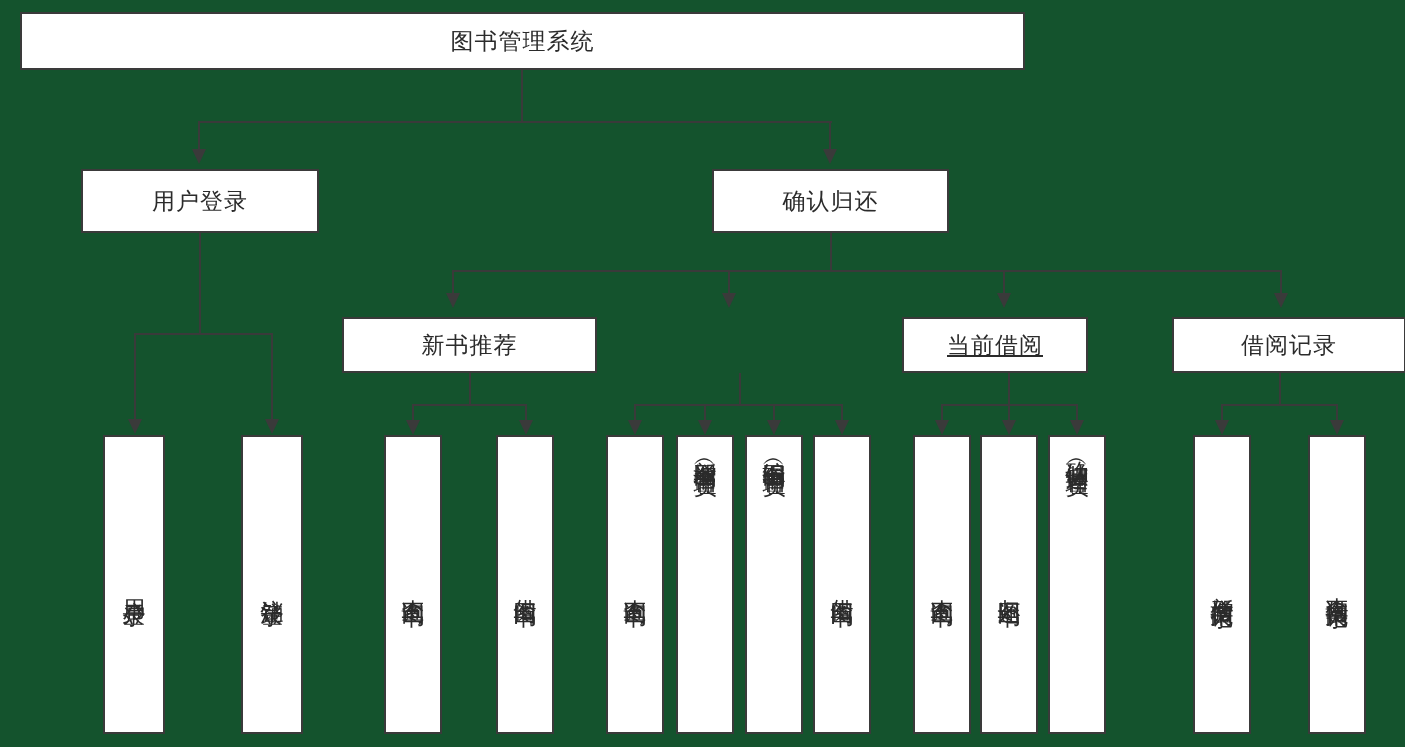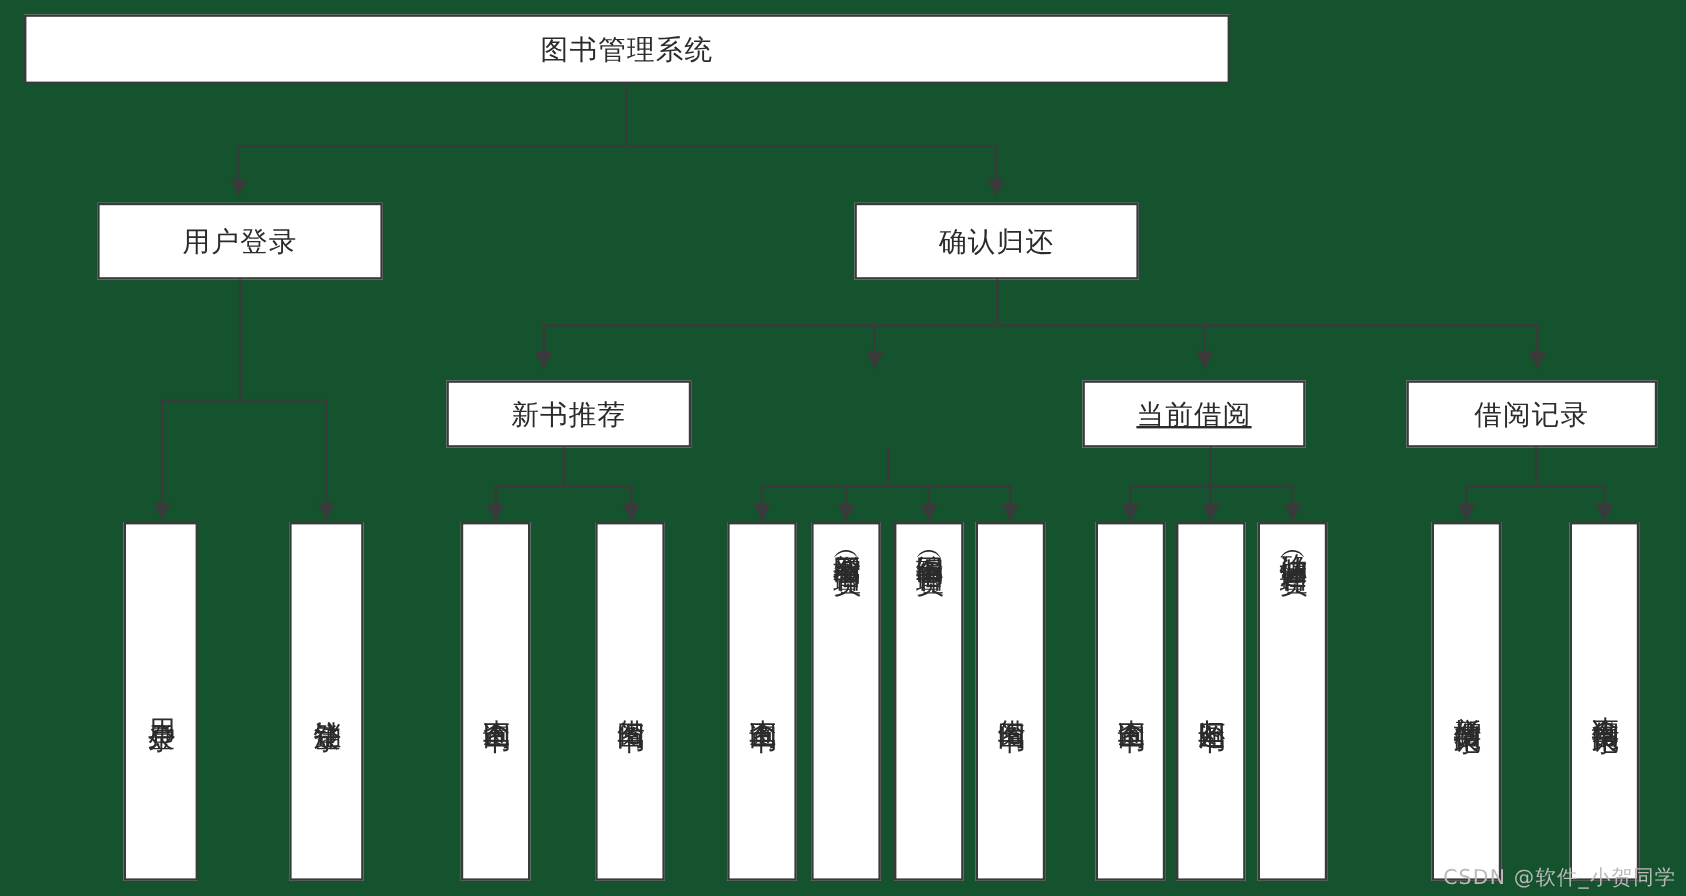--- a/index.html
+++ b/index.html
@@ -109,27 +109,27 @@
   <div class="hline" style="left:452px;top:270px;width:830px;"></div>
   <div class="vline" style="left:452px;top:270px;height:23px;"></div>
   <div class="arrow" style="left:446px;top:293px;"></div>
   <div class="vline" style="left:728px;top:270px;height:23px;"></div>
   <div class="arrow" style="left:722px;top:293px;"></div>
   <div class="vline" style="left:1003px;top:270px;height:23px;"></div>
   <div class="arrow" style="left:997px;top:293px;"></div>
   <div class="vline" style="left:1280px;top:270px;height:23px;"></div>
   <div class="arrow" style="left:1274px;top:293px;"></div>
 
-  <div class="node h" style="left:372px;top:317px;width:204px;height:56px;">
+  <div class="node h" style="left:342px;top:317px;width:255px;height:56px;">
     <span>新书推荐</span>
   </div>
   <div class="node h" style="left:902px;top:317px;width:186px;height:56px;text-decoration:underline;">
     <span>当前借阅</span>
   </div>
-  <div class="node h" style="left:1172px;top:317px;width:209px;height:56px;">
+  <div class="node h" style="left:1172px;top:317px;width:234px;height:56px;">
     <span>借阅记录</span>
   </div>
 
   <div class="vline" style="left:469px;top:373px;height:32px;"></div>
   <div class="hline" style="left:412px;top:404px;width:115px;"></div>
   <div class="vline" style="left:412px;top:404px;height:16px;"></div>
   <div class="arrow" style="left:406px;top:420px;"></div>
   <div class="vline" style="left:525px;top:404px;height:16px;"></div>
   <div class="arrow" style="left:519px;top:420px;"></div>
 
@@ -197,15 +197,14 @@
     <span class="vtext">确认归还（管理员）</span>
   </div>
 
   <div class="node v mid" style="left:1193px;top:435px;width:58px;height:299px;">
     <span class="vtext">新增借阅记录</span>
   </div>
   <div class="node v mid" style="left:1308px;top:435px;width:58px;height:299px;">
     <span class="vtext">查询借阅记录</span>
   </div>
 
-  <div id="watermark">CSDN @软件_小贺同学</div>
 
 </div>
 
 </body></html>

